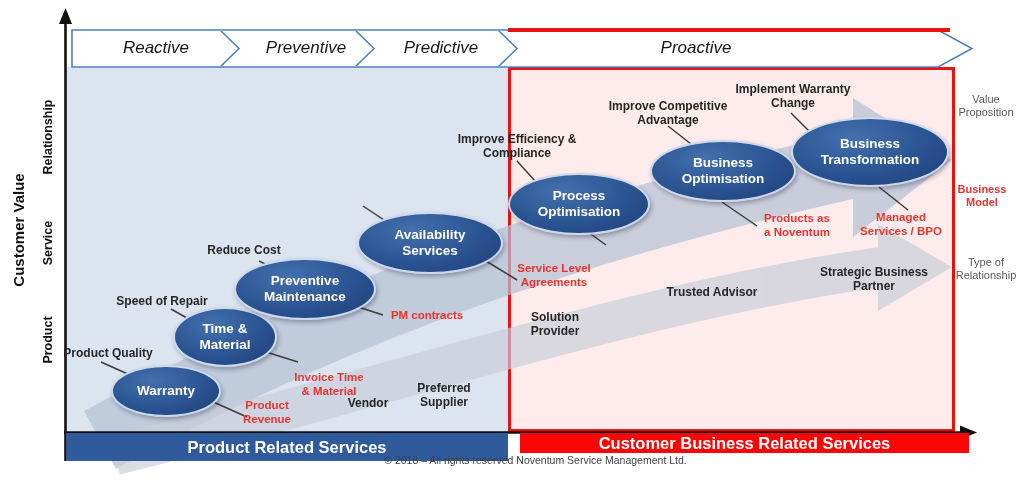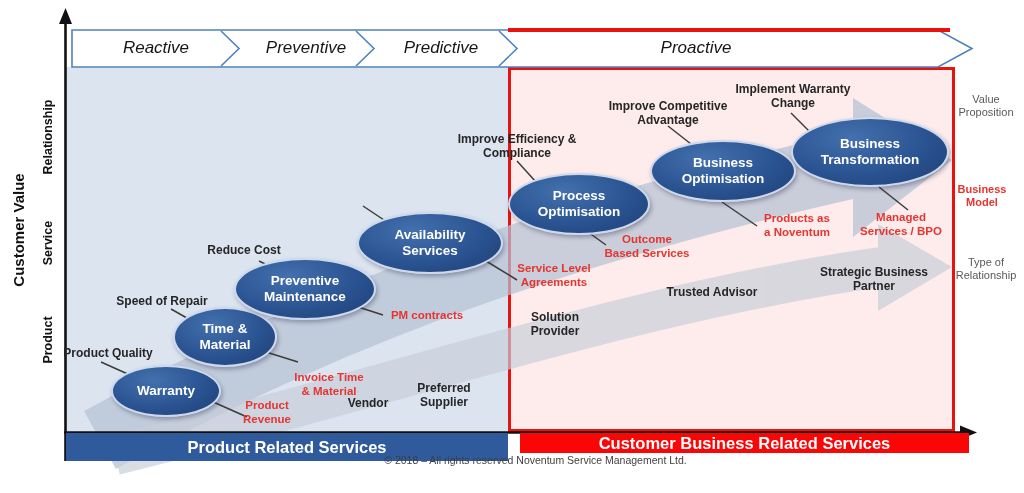--- a/index.html
+++ b/index.html
@@ -127,22 +127,20 @@
   <div class="abs ctr lbl driver" style="left:793px;top:96px;">Implement Warranty
 Change</div>
 
   <div class="abs ctr lbl model" style="left:267px;top:413px;">Product
 Revenue</div>
   <div class="abs ctr lbl model" style="left:329px;top:361px;margin-top:24px;">Invoice Time
 &amp; Material</div>
   <div class="abs ctr lbl model" style="left:427px;top:316px;">PM contracts</div>
   <div class="abs ctr lbl model" style="left:554px;top:276px;">Service Level
 Agreements</div>
-  <div class="abs ctr lbl model" style="left:647px;top:247px;">Outcome
-Based Services</div>
   <div class="abs ctr lbl model" style="left:797px;top:226px;">Products as
 a Noventum</div>
   <div class="abs ctr lbl model" style="left:901px;top:225px;">Managed
 Services / BPO</div>
 
   <div class="abs ctr lbl rel" style="left:368px;top:403px;">Vendor</div>
   <div class="abs ctr lbl rel" style="left:444px;top:359px;margin-top:36px;">Preferred
 Supplier</div>
   <div class="abs ctr lbl rel" style="left:555px;top:324px;">Solution
 Provider</div>

